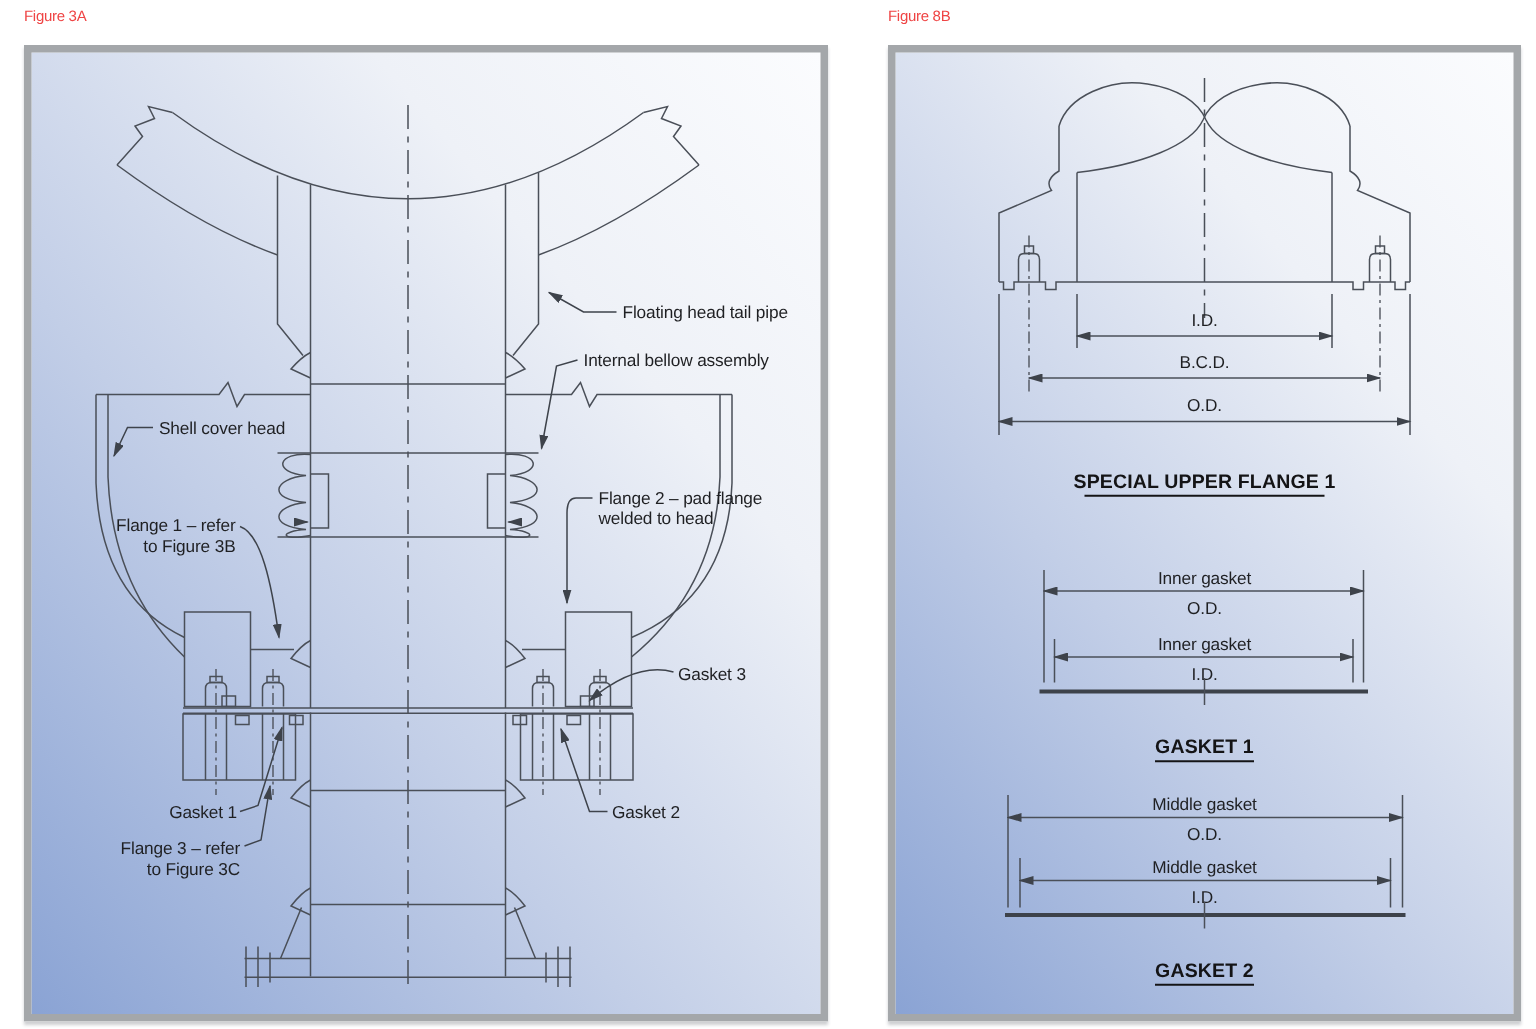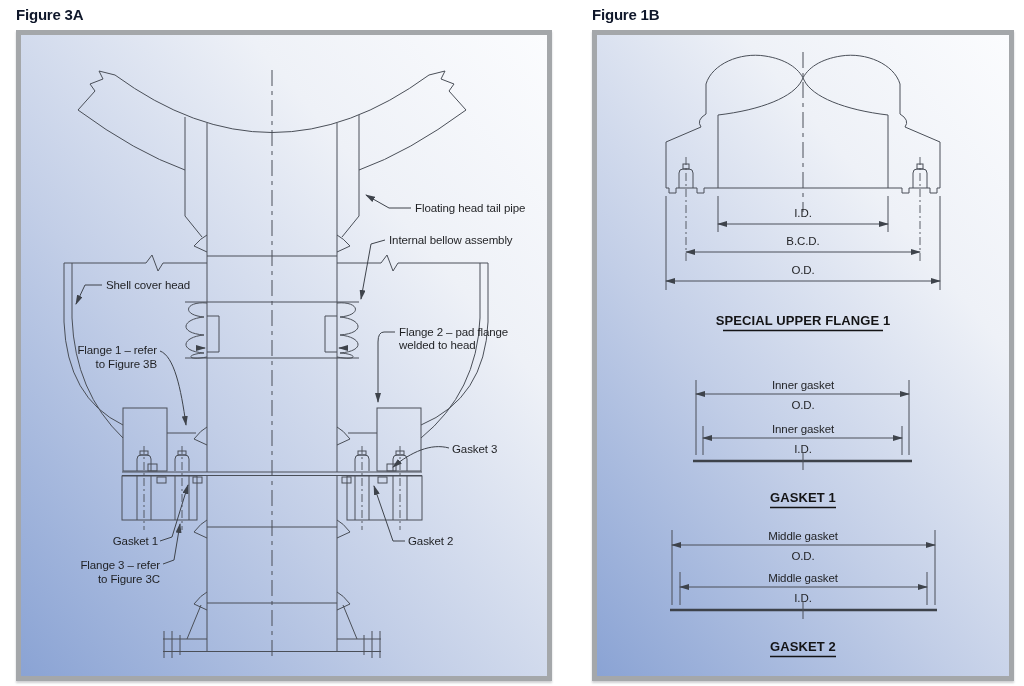--- a/index.html
+++ b/index.html
@@ -9,21 +9,21 @@
     --grad-a:#8aa3d4;
     --grad-b:#fbfcfe;
   }
   html,body{margin:0;padding:0;}
   body{
     width:1024px;height:686px;position:relative;background:#ffffff;
     font-family:"Liberation Sans", sans-serif;color:var(--text-color);
     overflow:hidden;
   }
   .fig-title{
-    position:absolute;top:6px;font-size:15px;font-weight:bold;color:#0f172a;
+    position:absolute;top:6px;font-size:10px;font-weight:normal;color:#ef4444;
     letter-spacing:-0.2px;
   }
   #title-3a{left:16px;}
   #title-3b{left:592px;}
   .panel{
     position:absolute;top:30px;height:651px;box-sizing:border-box;
     border:5px solid var(--panel-border);
     background:linear-gradient(50deg, var(--grad-a) 0%, #c2cee7 38%, #eef1f7 72%, var(--grad-b) 100%);
     box-shadow:0 2px 2px rgba(60,65,75,0.25);
   }
@@ -36,21 +36,21 @@
   .clb{stroke:var(--line-color);fill:none;stroke-width:0.9;stroke-dasharray:8 3 2 3;}
   .leader{stroke:#3e434b;fill:none;stroke-width:1;}
   .lbl{font-size:11.5px;fill:var(--text-color);letter-spacing:-0.1px;}
   .lblb{font-size:13px;font-weight:bold;fill:#141416;letter-spacing:0.1px;}
   .ul{stroke:#141416;stroke-width:1.4;}
 </style>
 </head>
 <body>
 
 <div id="title-3a" class="fig-title">Figure 3A</div>
-<div id="title-3b" class="fig-title">Figure 1B</div>
+<div id="title-3b" class="fig-title">Figure 8B</div>
 
 <div id="panel-3a" class="panel"></div>
 <div id="panel-3b" class="panel"></div>
 
 <svg id="overlay" width="1024" height="686" viewBox="0 0 1024 686">
   <defs>
     <marker id="arr" viewBox="0 0 10 6" refX="9" refY="3" markerWidth="10" markerHeight="6" orient="auto-start-reverse">
       <path d="M0,0 L10,3 L0,6 Z" fill="#3e434b"></path>
     </marker>
   </defs>

